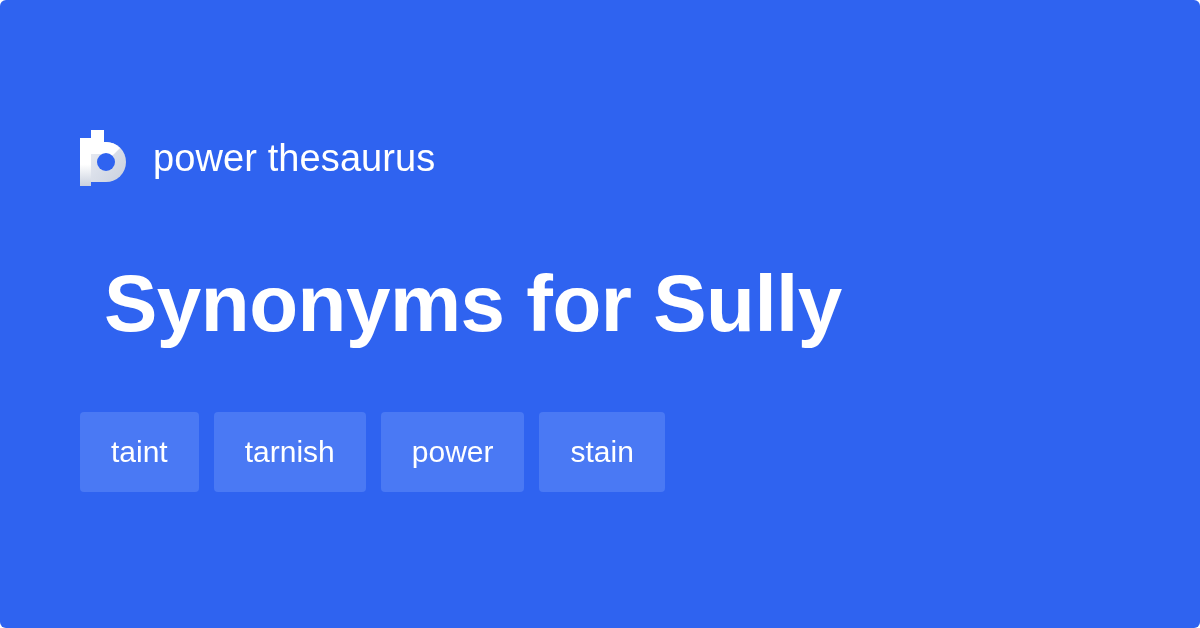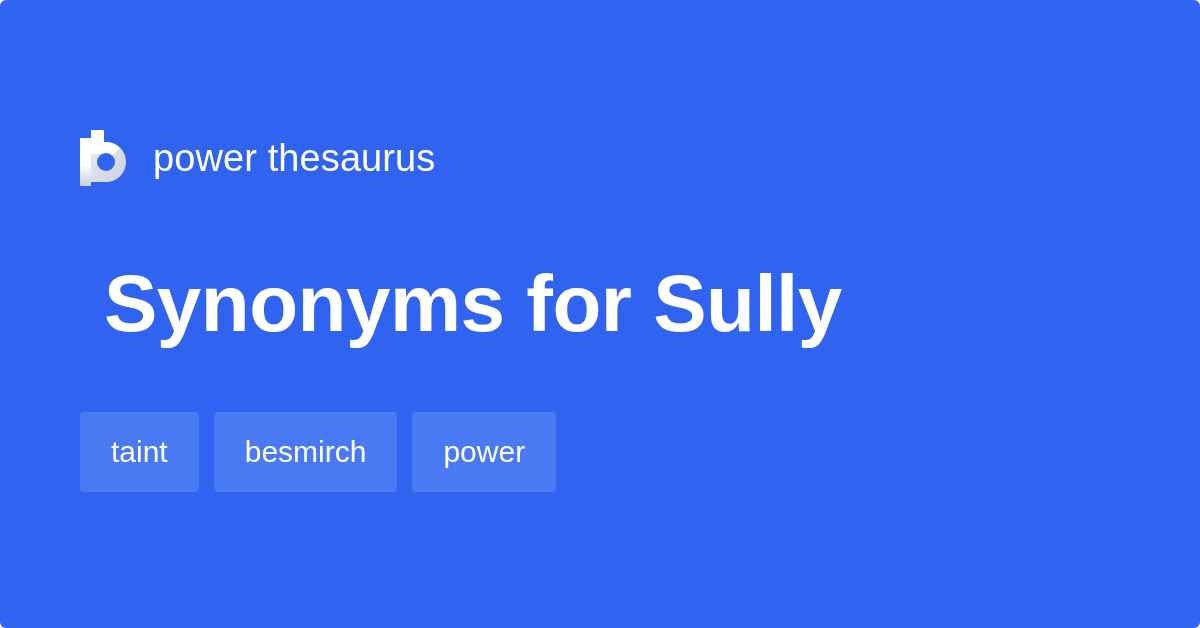--- a/index.html
+++ b/index.html
@@ -122,17 +122,18 @@
 
       <circle cx="26" cy="32" r="9" fill="#2F63F0"></circle>
     </svg>
     <span class="brand-name">power thesaurus</span>
   </div>
 
   <h1 class="headline">Synonyms for Sully</h1>
 
   <div class="chips">
     <span class="chip">taint</span>
-    <span class="chip">besmirch</span>
+    <span class="chip">tarnish</span>
     <span class="chip">power</span>
+    <span class="chip">stain</span>
   </div>
 
 </div>
 
 </body></html>

